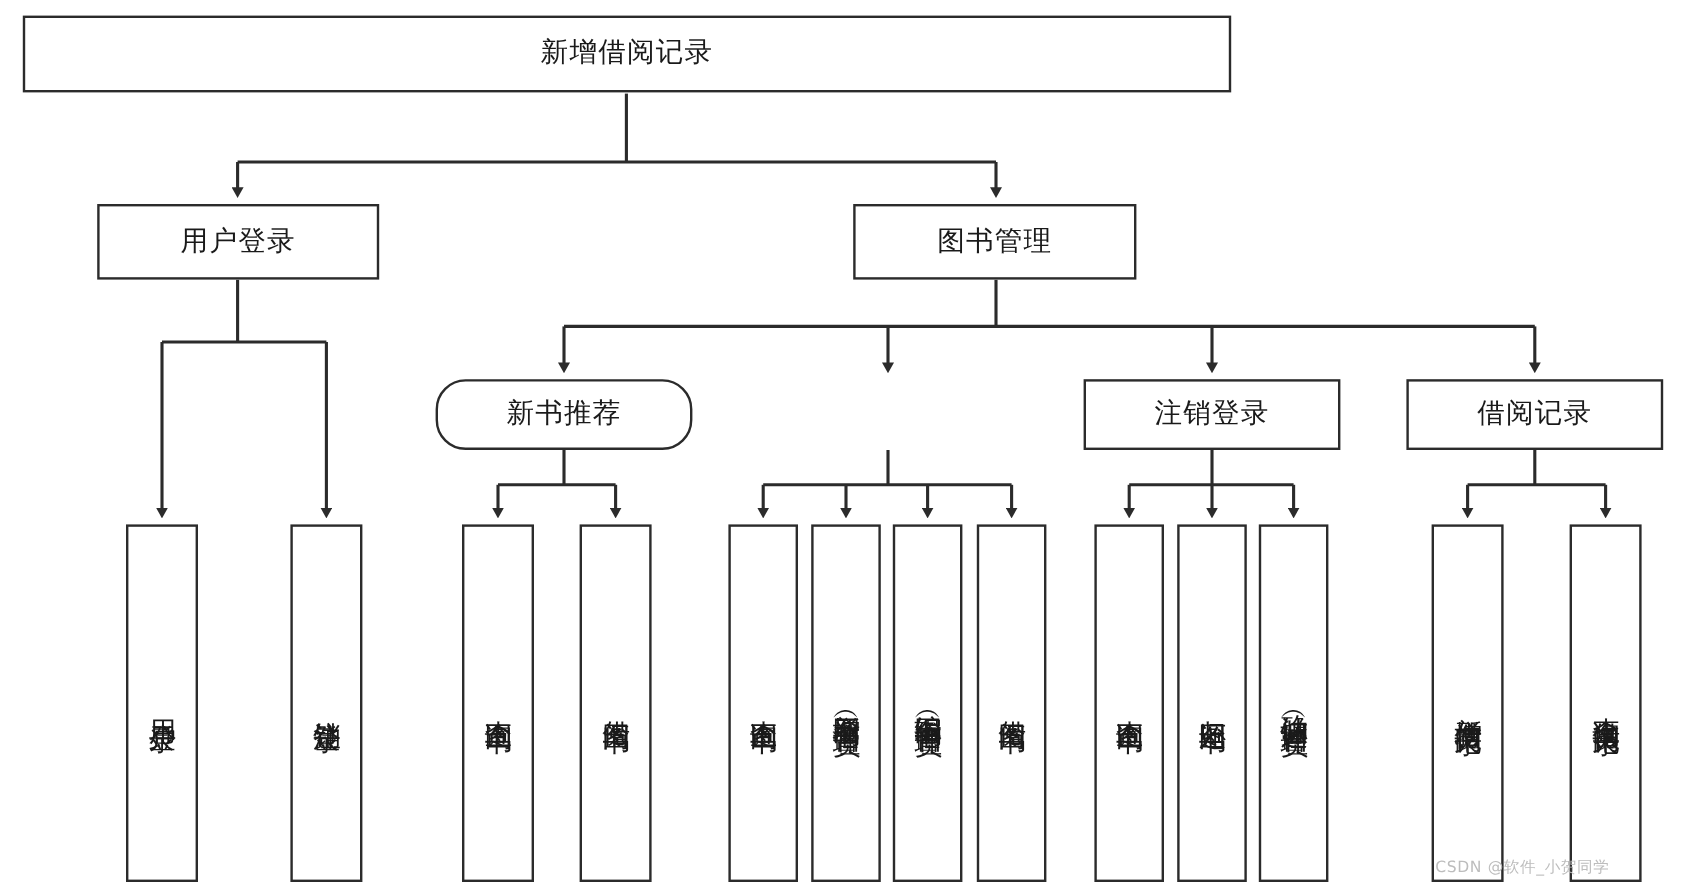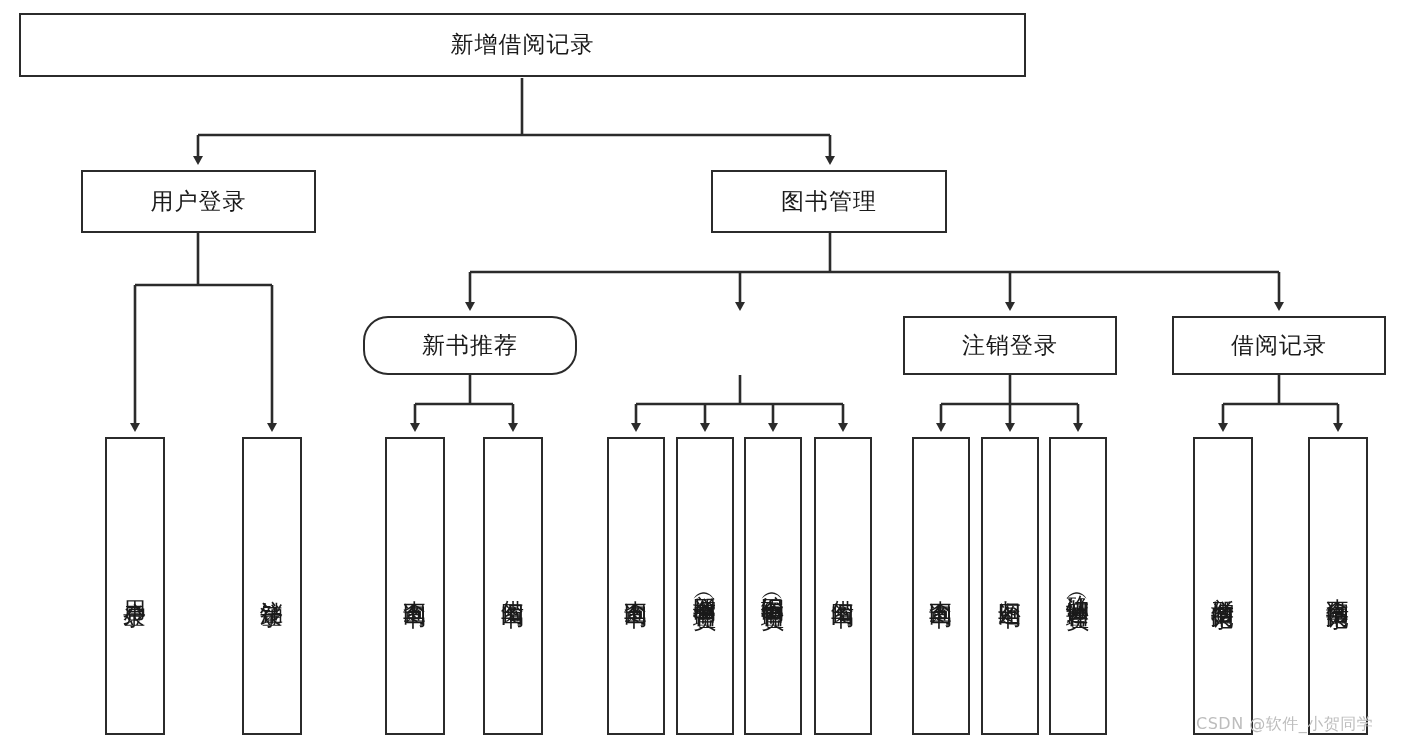--- a/index.html
+++ b/index.html
@@ -48,21 +48,21 @@
     padding-bottom: 4px;
     white-space: nowrap;
   }
   .node.v .vtxt {
     writing-mode: vertical-rl;
     text-orientation: upright;
     display: block;
   }
   .watermark {
     position: absolute;
-    font-size: 16px;
+    font-size: 13px;
     color: #bdbdbd;
     letter-spacing: 0.5px;
     white-space: nowrap;
     font-family: "DejaVu Sans", "Liberation Sans", sans-serif;
   }
 </style>
 </head>
 <body>
 
 <div id="canvas">

